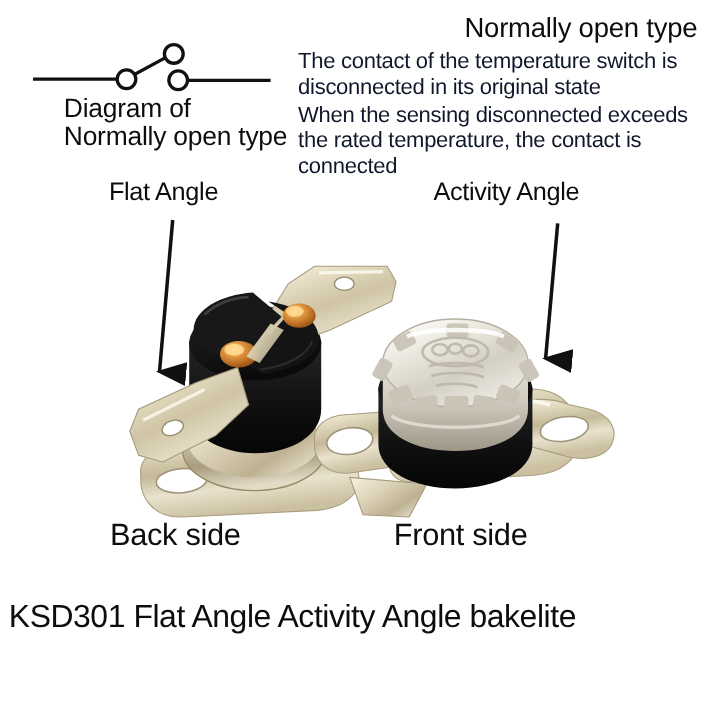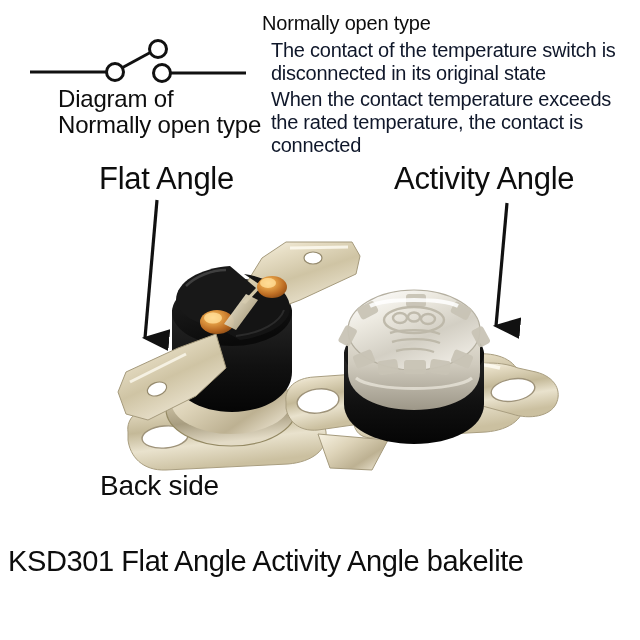--- a/index.html
+++ b/index.html
@@ -42,38 +42,39 @@
   }
 
   
   #explain-block {
     position: absolute;
     left: 262px;
     top: 12px;
     width: 372px;
   }
   #explain-title {
-    font-size: 20px;
+    font-size: 25px;
     line-height: 1.18;
     letter-spacing: -0.2px;
     color: #0d0d0d;
+    text-align: right;
   }
   .explain-para {
     font-size: 20px;
     line-height: 1.16;
     letter-spacing: -0.25px;
     color: #0f172a;
     margin-top: 3px;
     padding-left: 9px;
   }
 
   
   .big-label {
     position: absolute;
-    font-size: 31px;
+    font-size: 23px;
     letter-spacing: -0.3px;
     color: #0d0d0d;
     white-space: nowrap;
   }
   #label-flat-angle { left: 99px; top: 161px; }
   #label-activity-angle { left: 394px; top: 161px; text-align: right; }
 
   .side-label {
     position: absolute;
     font-size: 28px;
@@ -120,21 +121,21 @@
       <circle cx="130" cy="19" r="8.5" fill="#ffffff" stroke="#111111" stroke-width="3"></circle>
 
       <circle cx="134" cy="43" r="8.5" fill="#ffffff" stroke="#111111" stroke-width="3"></circle>
     </svg>
     <div id="diagram-caption">Diagram of Normally open type</div>
   </div>
 
   <div id="explain-block">
     <div id="explain-title">Normally open type</div>
     <div class="explain-para">The contact of the temperature switch is disconnected in its original state</div>
-    <div class="explain-para">When the contact temperature exceeds the rated temperature, the contact is connected</div>
+    <div class="explain-para">When the sensing disconnected exceeds the rated temperature, the contact is connected</div>
   </div>
 
   <svg id="photo-svg" width="640" height="640" viewBox="0 0 640 640">
     <defs>
 
       <linearGradient id="gMetalA" x1="0" y1="0" x2="0.6" y2="1">
         <stop offset="0%" stop-color="#fbf7ea"></stop>
         <stop offset="28%" stop-color="#e6ddc4"></stop>
         <stop offset="58%" stop-color="#cfc4a4"></stop>
         <stop offset="100%" stop-color="#efe8d6"></stop>
@@ -310,16 +311,17 @@
     </g>
 
     <line x1="157" y1="200" x2="145" y2="338" stroke="#111111" stroke-width="3.2" marker-end="url(#arrowHead)"></line>
     <line x1="507" y1="203" x2="496" y2="326" stroke="#111111" stroke-width="3.2" marker-end="url(#arrowHead)"></line>
   </svg>
 
   <div class="big-label" id="label-flat-angle">Flat Angle</div>
   <div class="big-label" id="label-activity-angle">Activity Angle</div>
 
   <div class="side-label" id="label-back-side">Back side</div>
+  <div class="side-label" id="label-front-side">Front side</div>
 
   <div id="caption-bottom">KSD301 Flat Angle  Activity Angle bakelite</div>
 
 </div>
 
 </body></html>

